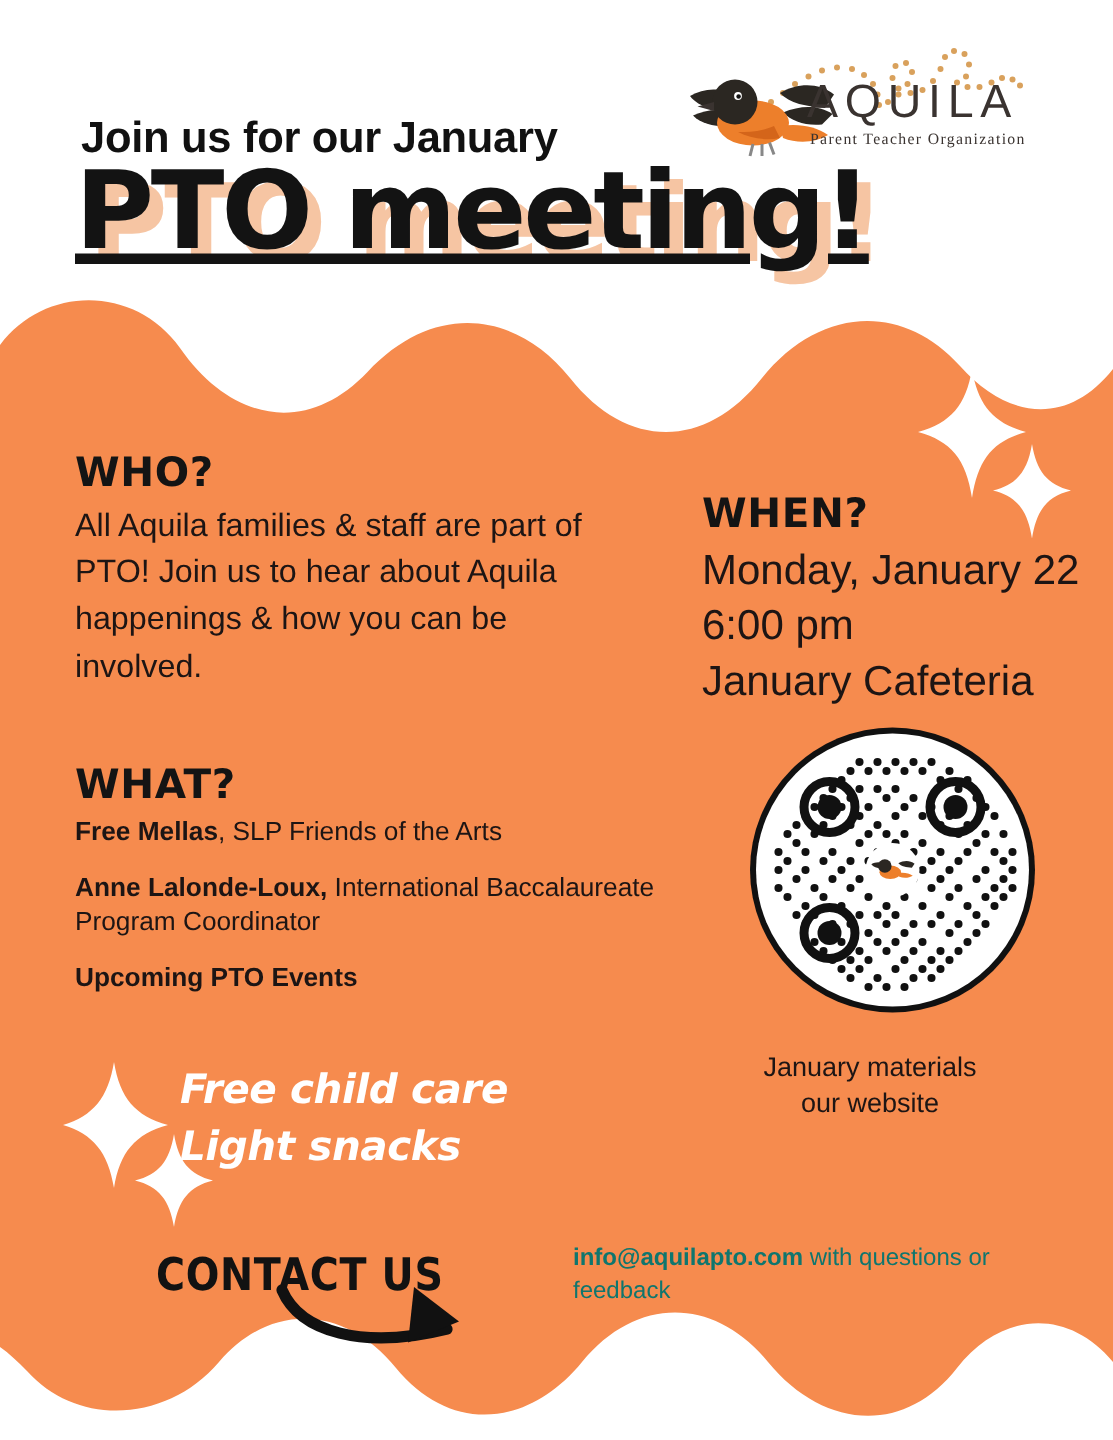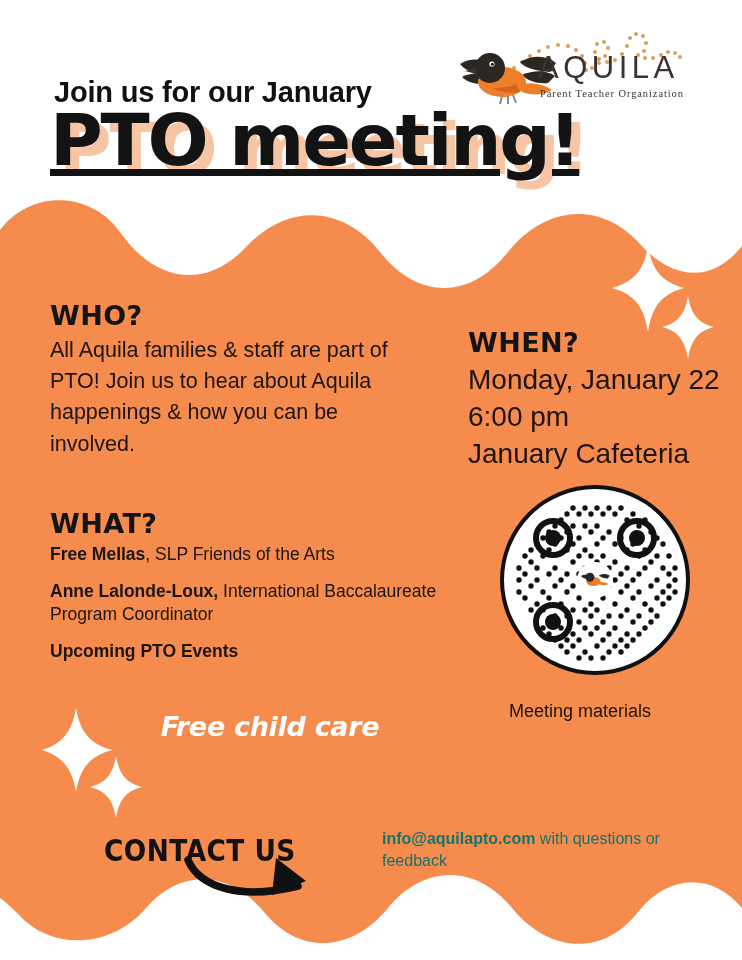--- a/index.html
+++ b/index.html
@@ -78,21 +78,21 @@
   .qr-holder { position:absolute; left:497px; top:482px; width:196px; height:196px; z-index:6; }
 
   .materials {
     position:absolute; left:465px; top:700px; width:230px; z-index:6;
     text-align:center; font-size:18px; color:#1d1514; line-height:1.33;
   }
 
   
   .perks {
     position:absolute; left:120px; top:708px; width:300px; z-index:6;
-    text-align:center; color:#ffffff;
+    color:#ffffff;
     font-size:27px; font-weight:bold; font-style:italic; line-height:1.42;
     font-family:"DejaVu Sans", sans-serif; letter-spacing:-0.3px;
   }
 
   
   .contact-us {
     position:absolute; left:104px; top:833px; z-index:7;
     font-size:30px; font-weight:bold; color:#121212;
     letter-spacing:0.5px; white-space:nowrap;
     transform:scaleX(0.88); transform-origin:left center;
@@ -416,30 +416,32 @@
         <path d="M8,42 C18,36 30,36 42,43 L38,52 C26,52 14,50 8,42 Z" fill="#2b2722"></path>
         <path d="M68,40 C80,33 94,33 104,41 L98,50 C86,49 74,47 68,40 Z" fill="#2b2722"></path>
         <ellipse cx="50" cy="60" rx="24" ry="15" fill="#ED7F2B"></ellipse>
         <path d="M68,62 C80,60 92,62 100,68 C92,73 80,74 70,70 Z" fill="#ED7F2B"></path>
         <circle cx="38" cy="46" r="15" fill="#2b2722"></circle>
       </g>
     </svg>
   </div>
 
   <div class="materials">
-    <div>Meeting materials</div>
+    <div>January materials</div>
+    <div>our website</div>
   </div>
 
   <svg class="sparkle-svg" style="left:42px; top:706px;" width="110" height="115" viewBox="0 0 110 115">
     <path d="M34,2 C38,26 48,38 70,44 C48,50 38,62 34,86 C30,62 20,50 0,44 C20,38 30,26 34,2 Z" fill="#ffffff"></path>
     <path d="M74,50 C77,68 84,77 100,81 C84,85 77,94 74,112 C71,94 64,85 48,81 C64,77 71,68 74,50 Z" fill="#ffffff"></path>
   </svg>
 
   <div class="perks">
     <div>Free child care</div>
+    <div>Light snacks</div>
   </div>
 
   <div class="contact-us">CONTACT US</div>
 
   <svg class="arrow-svg" width="190" height="60" viewBox="0 0 190 60">
     <path d="M8,12 C20,40 62,52 118,38" stroke="#111111" stroke-width="7.5" fill="none" stroke-linecap="round"></path>
     <path d="M96,10 L126,33 L92,47 Z" fill="#111111"></path>
   </svg>
 
   <div class="contact-info">

